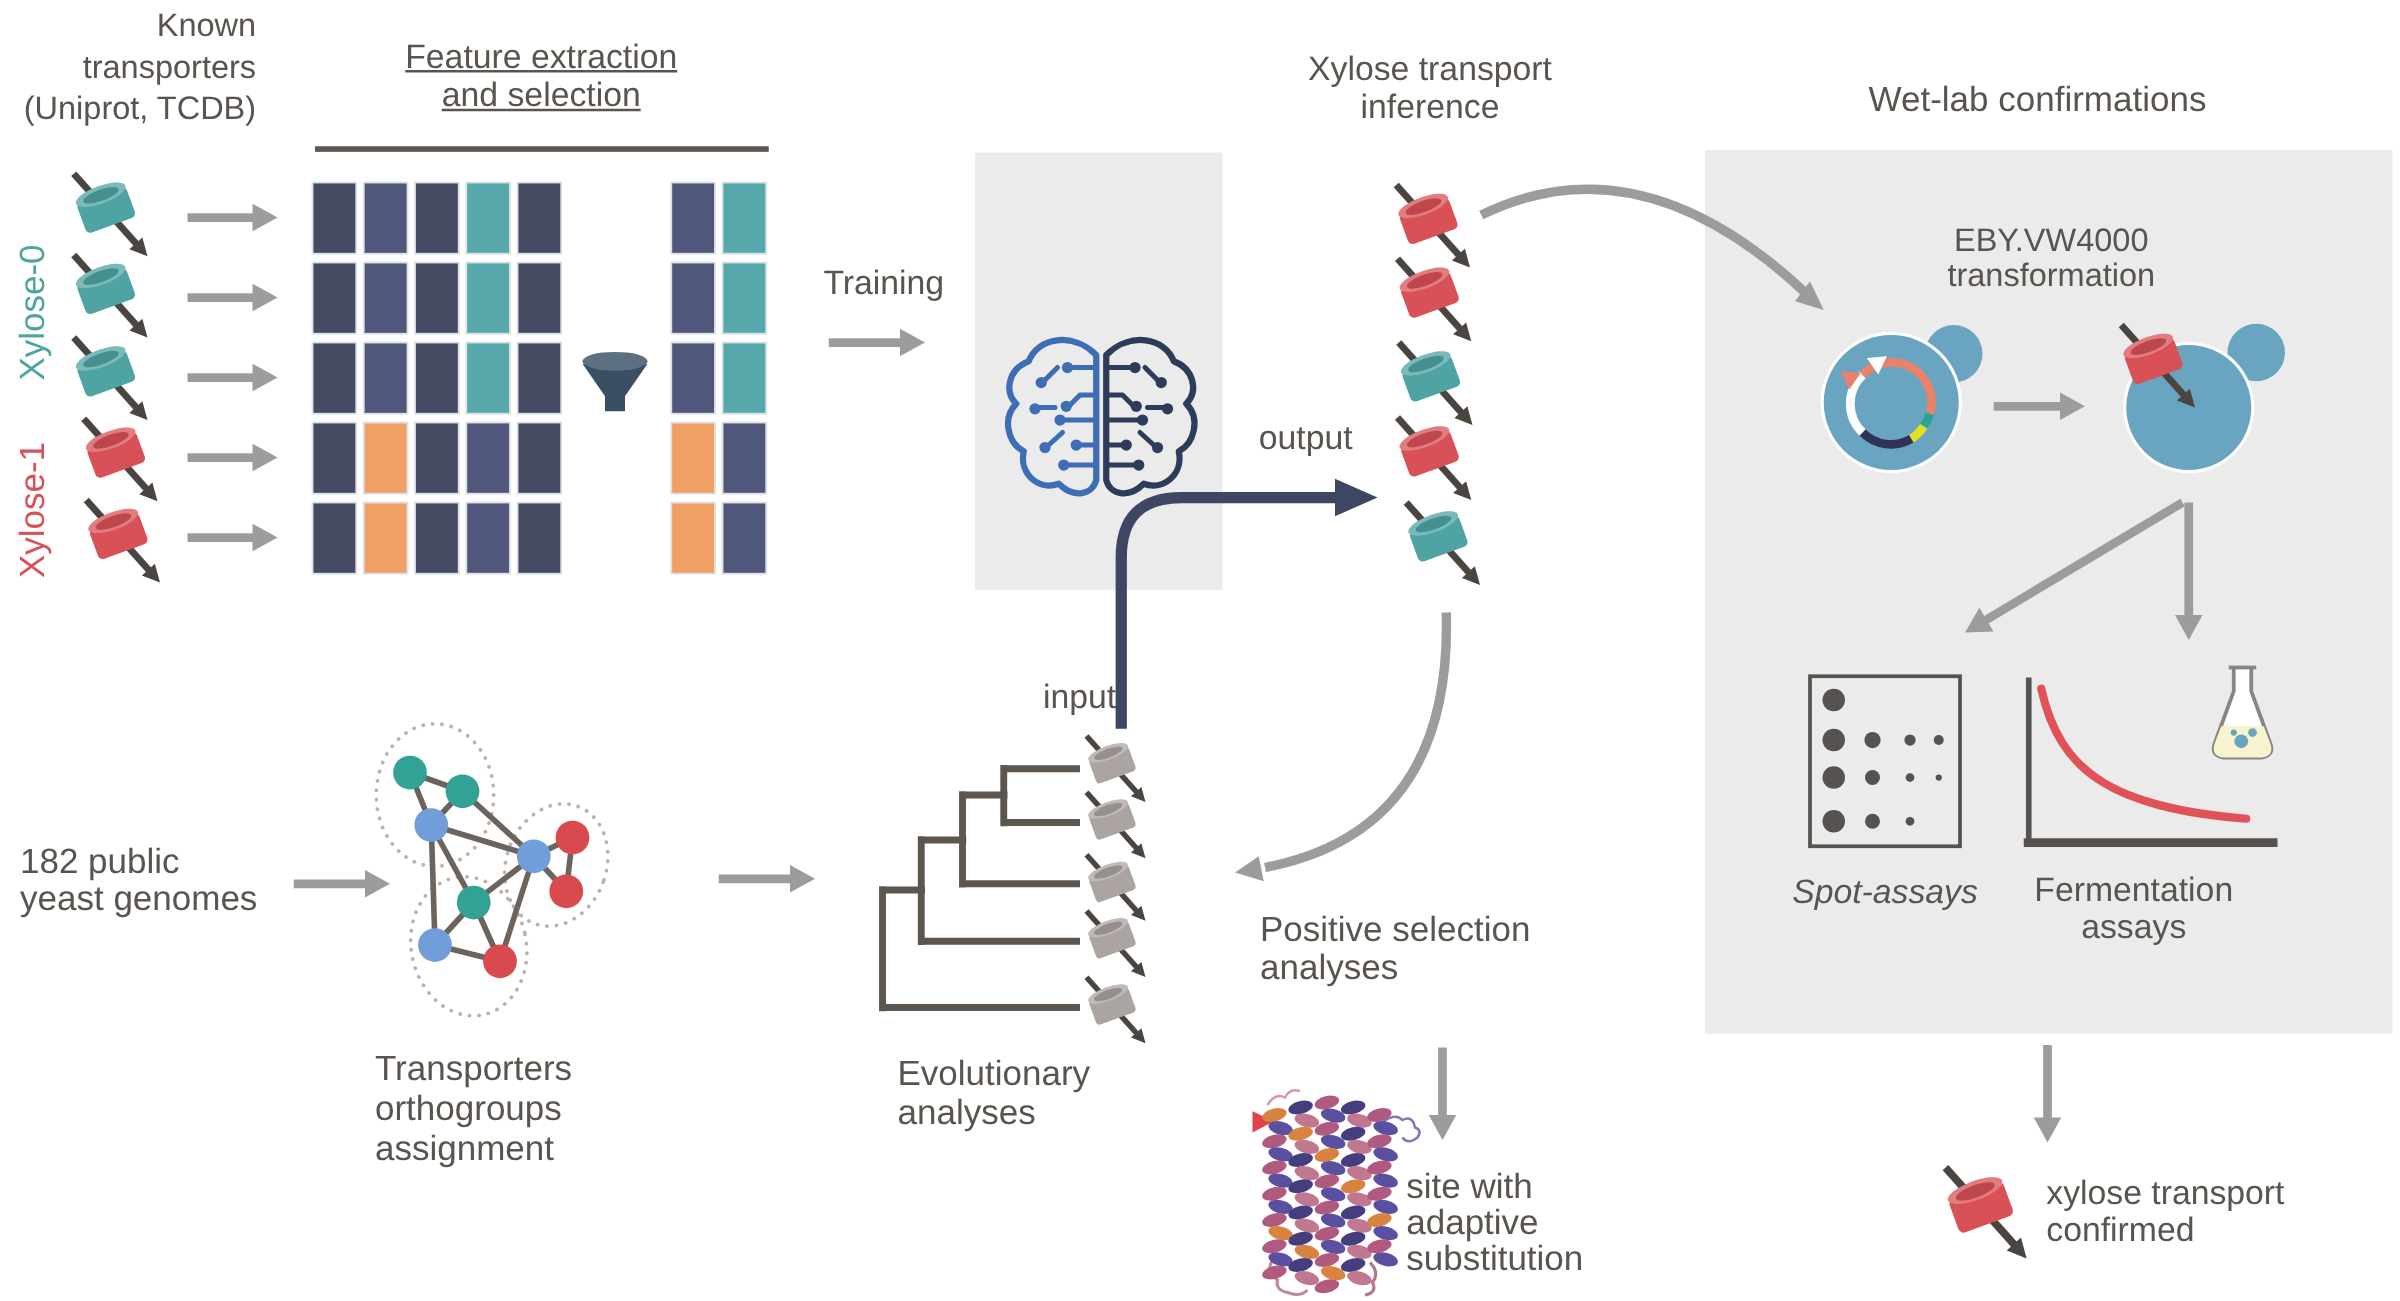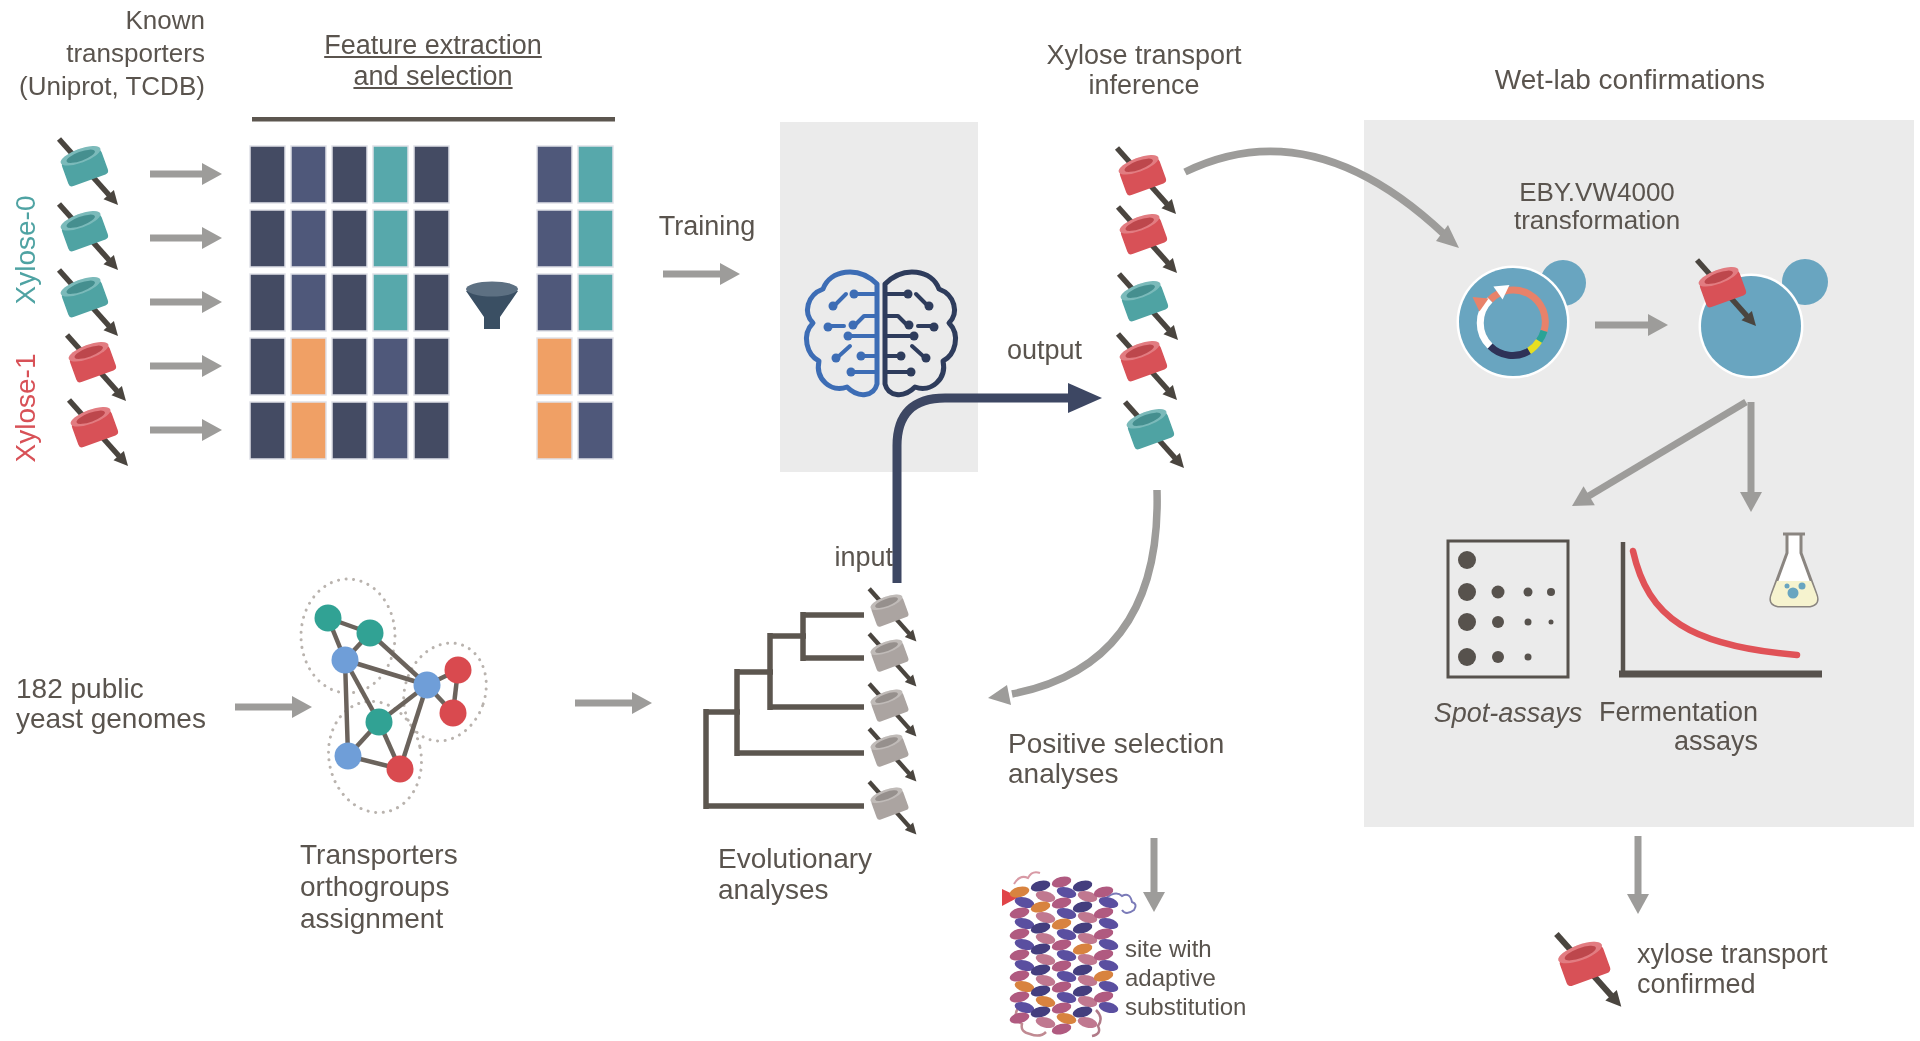--- a/index.html
+++ b/index.html
@@ -536,40 +536,40 @@
 
   <div class="lbl center" style="left:1019px;top:40px;width:250px;line-height:30px;">Xylose transport
 inference</div>
 
   <div class="lbl" style="left:1007px;top:335px;">output</div>
 
   <div class="lbl right" style="left:793px;top:542px;width:100px;">input</div>
 
   <div class="lbl center" style="left:1480px;top:64px;width:300px;font-size:28px;">Wet-lab confirmations</div>
 
-  <div class="lbl center" style="left:1467px;top:178px;width:260px;font-size:26px;line-height:28px;">EBY.VW4000
+  <div class="lbl center" style="left:1511px;top:178px;width:260px;font-size:26px;line-height:28px;">EBY.VW4000
 transformation</div>
 
   <div class="lbl center" style="left:1408px;top:698px;width:200px;font-style:italic;">Spot-assays</div>
 
-  <div class="lbl center" style="left:1558px;top:698px;width:200px;line-height:29px;text-align:right;">Fermentation
+  <div class="lbl center" style="left:1607px;top:698px;width:200px;line-height:29px;">Fermentation
 assays</div>
 
   <div class="lbl" style="left:1637px;top:939px;line-height:30px;">xylose transport
 confirmed</div>
 
   <div class="lbl" style="left:16px;top:674px;font-size:28px;line-height:30px;">182 public
 yeast genomes</div>
 
   <div class="lbl" style="left:300px;top:839px;font-size:28px;line-height:32px;">Transporters
 orthogroups
 assignment</div>
 
   <div class="lbl" style="left:718px;top:843px;font-size:28px;line-height:31px;">Evolutionary
 analyses</div>
 
   <div class="lbl" style="left:1008px;top:729px;font-size:28px;line-height:30px;">Positive selection
 analyses</div>
 
-  <div class="lbl" style="left:1125px;top:934px;font-size:24px;line-height:29px;">site with
+  <div class="lbl" style="left:1125px;top:934px;font-size:28px;line-height:29px;">site with
 adaptive
 substitution</div>
 </div>
 
 </body></html>

